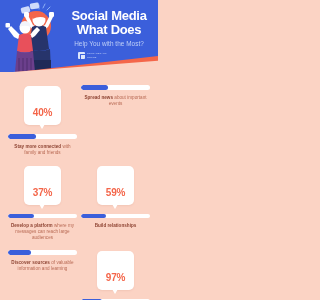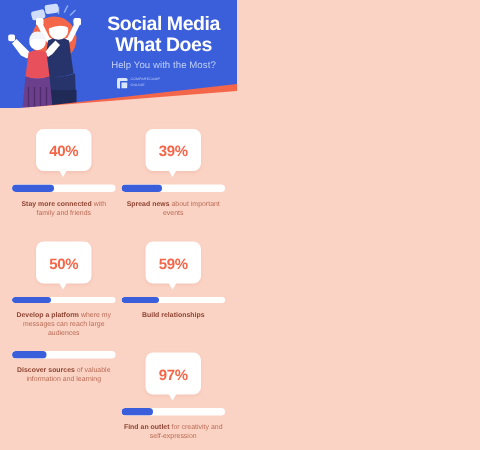--- a/index.html
+++ b/index.html
@@ -63,21 +63,21 @@
   .stats {
     position:absolute; top:76px; left:0; width:158px; height:224px;
     display:grid; grid-template-columns:1fr 1fr; grid-template-rows:1fr 1fr 1fr;
     column-gap:4px; row-gap:0;
     padding:0 8px;
   }
   .card { position:relative; display:flex; flex-direction:column; align-items:center; }
 
   .bubble {
     background:#FFFFFF; border-radius:5px;
-    padding:5px 9px 5px 9px; position:relative;
+    padding:16px 9px 5px 9px; position:relative;
     box-shadow:0 1px 2px rgba(185,110,90,0.13);
     margin-top:10px;
   }
   .bubble::after {
     content:""; position:absolute; left:50%; bottom:-4px; margin-left:-3.5px;
     width:0; height:0;
     border-left:3.5px solid transparent;
     border-right:3.5px solid transparent;
     border-top:5px solid #FFFFFF;
   }
@@ -171,34 +171,31 @@
     </div>
     <div class="bar">
       <div class="bar-fill" style="width: 40%;"></div>
     </div>
     <div class="caption">
       <b>Stay more connected</b><span> with family and friends</span>
     </div>
   </div>
 
   <div class="card">
-    <div class="bubble">
-      <span class="pct">39%</span>
-    </div>
     <div class="bar">
       <div class="bar-fill" style="width: 39%;"></div>
     </div>
     <div class="caption">
       <b>Spread news</b><span> about important events</span>
     </div>
   </div>
 
   <div class="card">
     <div class="bubble">
-      <span class="pct">50%</span>
+      <span class="pct">37%</span>
     </div>
     <div class="bar">
       <div class="bar-fill" style="width: 37%;"></div>
     </div>
     <div class="caption">
       <b>Develop a platform</b><span> where my messages can reach large audiences</span>
     </div>
   </div>
 
   <div class="card">

